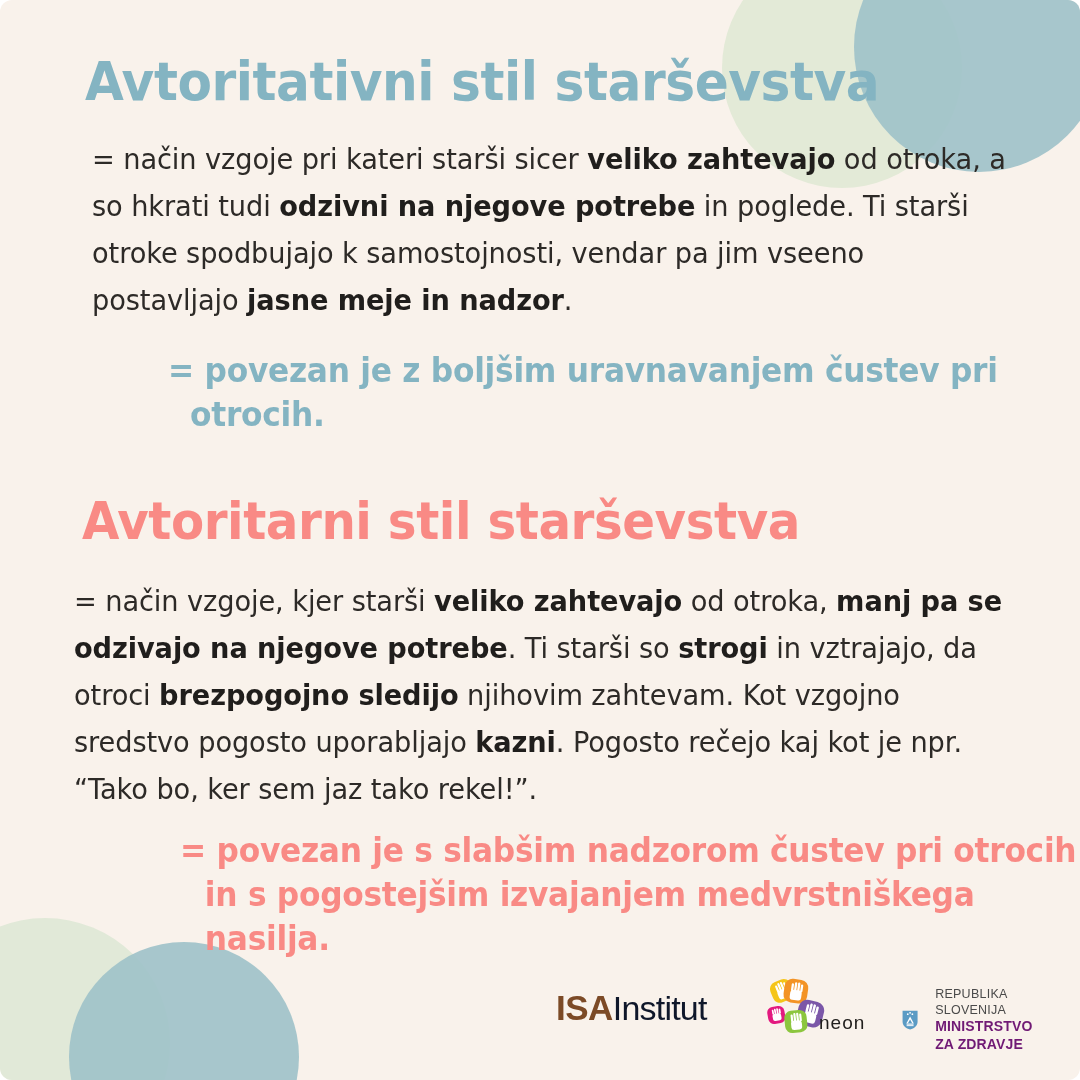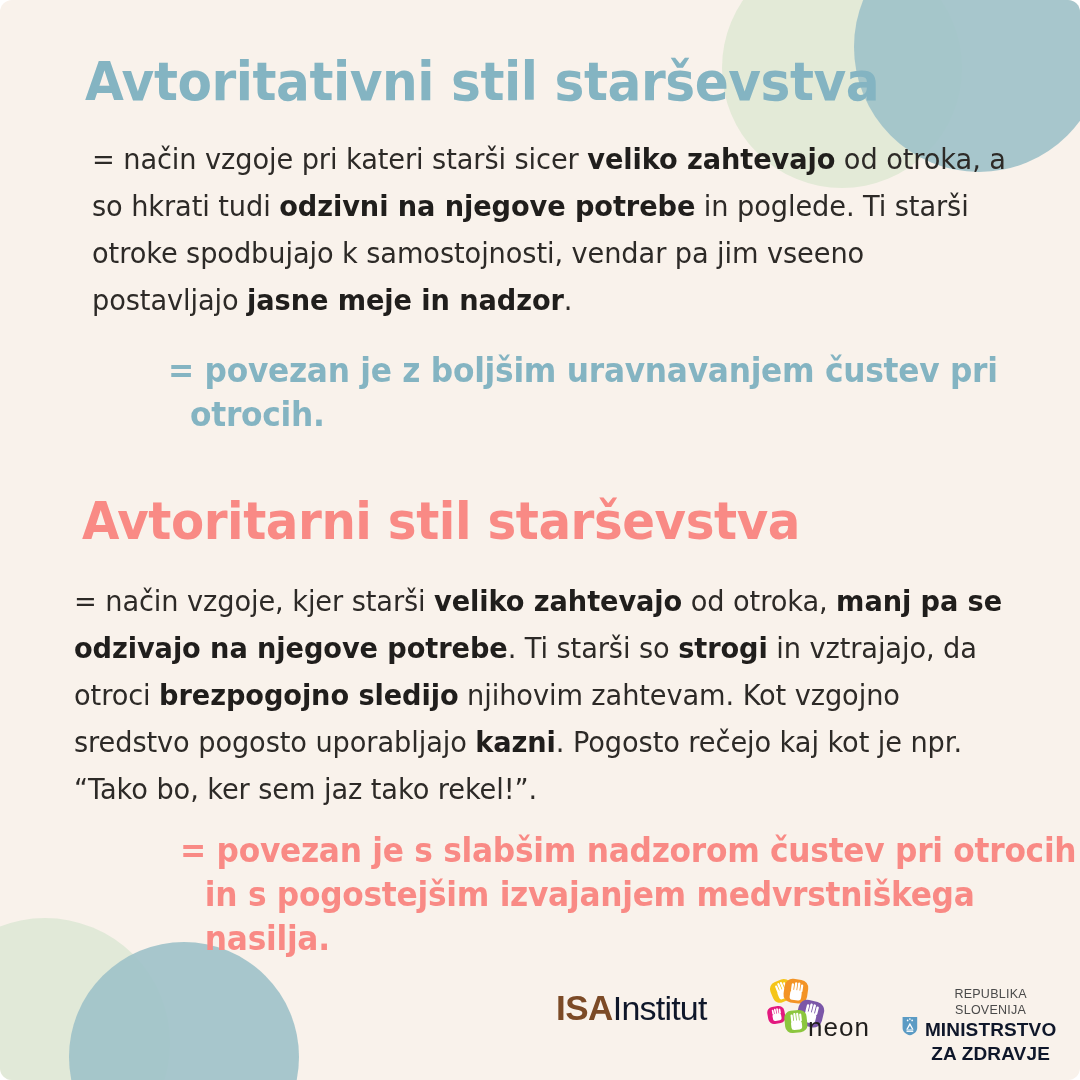--- a/index.html
+++ b/index.html
@@ -169,57 +169,56 @@
     width: 125px;
     height: 80px;
   }
   #logo-neon .neon-mark {
     position: absolute;
     left: 0; top: 0;
     width: 72px; height: 72px;
   }
   #logo-neon .neon-word {
     position: absolute;
-    left: 46px;
+    left: 57px;
     top: 40px;
     font-family: "Liberation Sans", sans-serif;
-    font-size: 26px;
+    font-size: 19px;
     color: #201e1c;
     letter-spacing: 1px;
   }
 
   
   #logo-gov {
     position: absolute;
     left: 902px;
     top: 17px;
     display: flex;
     align-items: center;
-    gap: 1px;
-    text-align: center;
+    gap: 17px;
   }
   #logo-gov .crest {
     width: 28px; height: 34px;
   }
   #logo-gov .gov-lines {
     display: flex;
     flex-direction: column;
     line-height: 1.25;
   }
   #logo-gov .gov-top {
     font-family: "Liberation Sans", sans-serif;
     font-size: 12.5px;
     color: #4a4a4a;
     letter-spacing: 0.25px;
   }
   #logo-gov .gov-bottom {
     font-family: "Liberation Sans", sans-serif;
-    font-size: 19px;
-    font-weight: bold;
-    color: #0f172a;
+    font-size: 14px;
+    font-weight: bold;
+    color: #701a75;
     letter-spacing: 0.15px;
   }
 </style>
 </head>
 <body>
 
 <div id="slide">
 
   <div class="deco deco-green-tr"></div>
   <div class="deco deco-blue-tr"></div>

